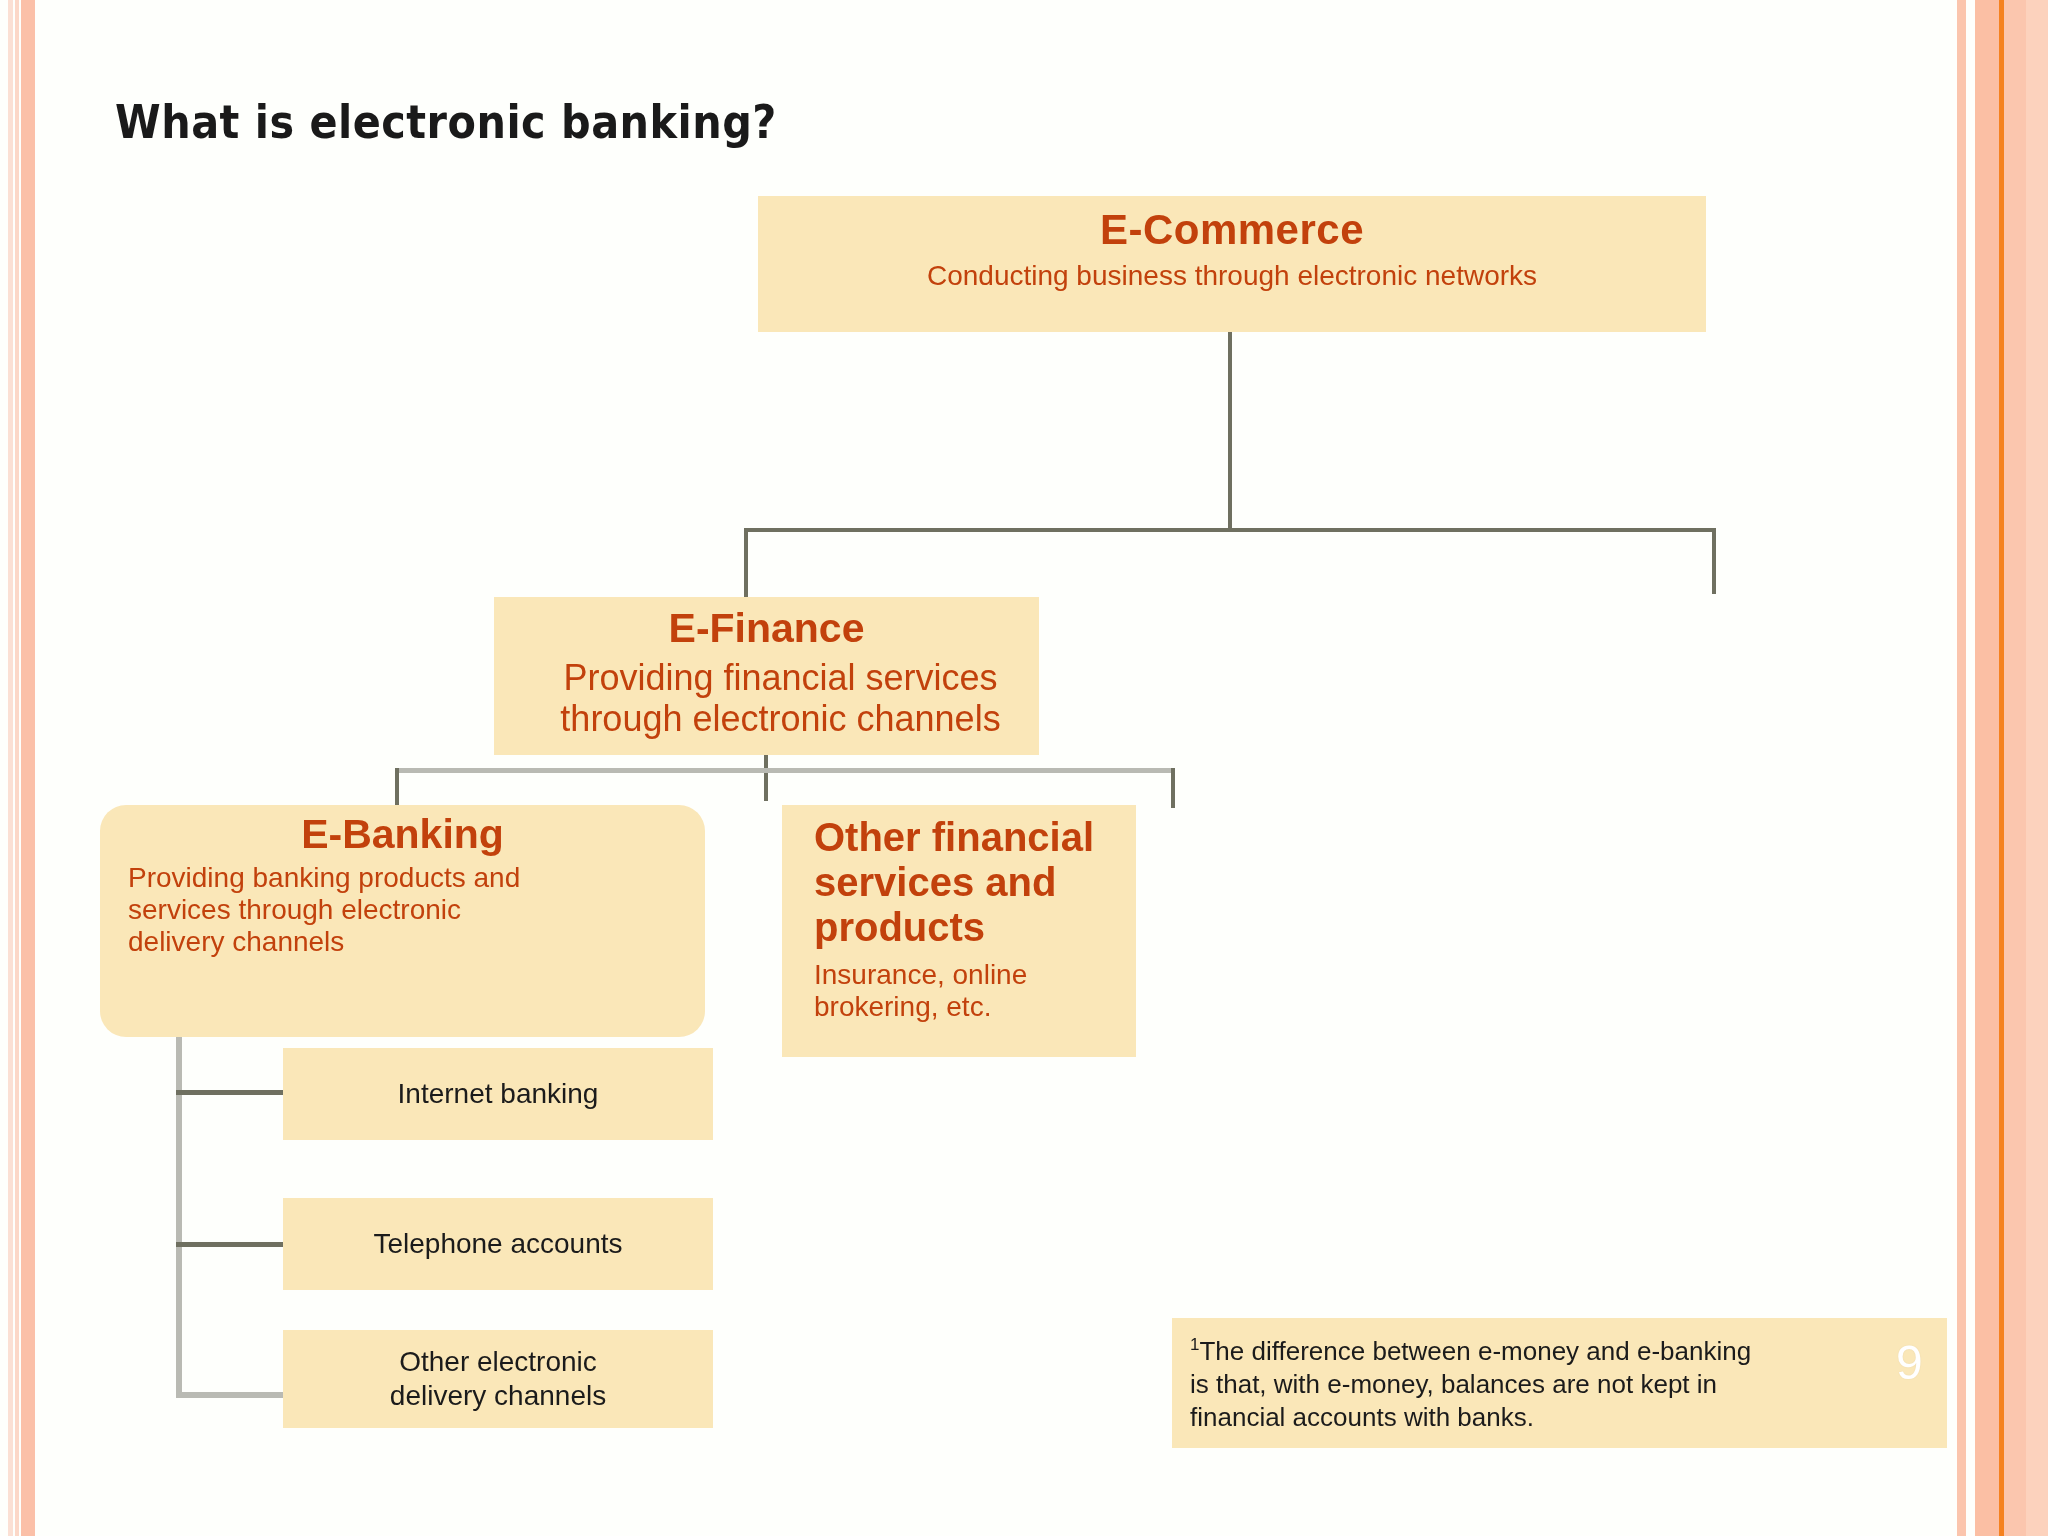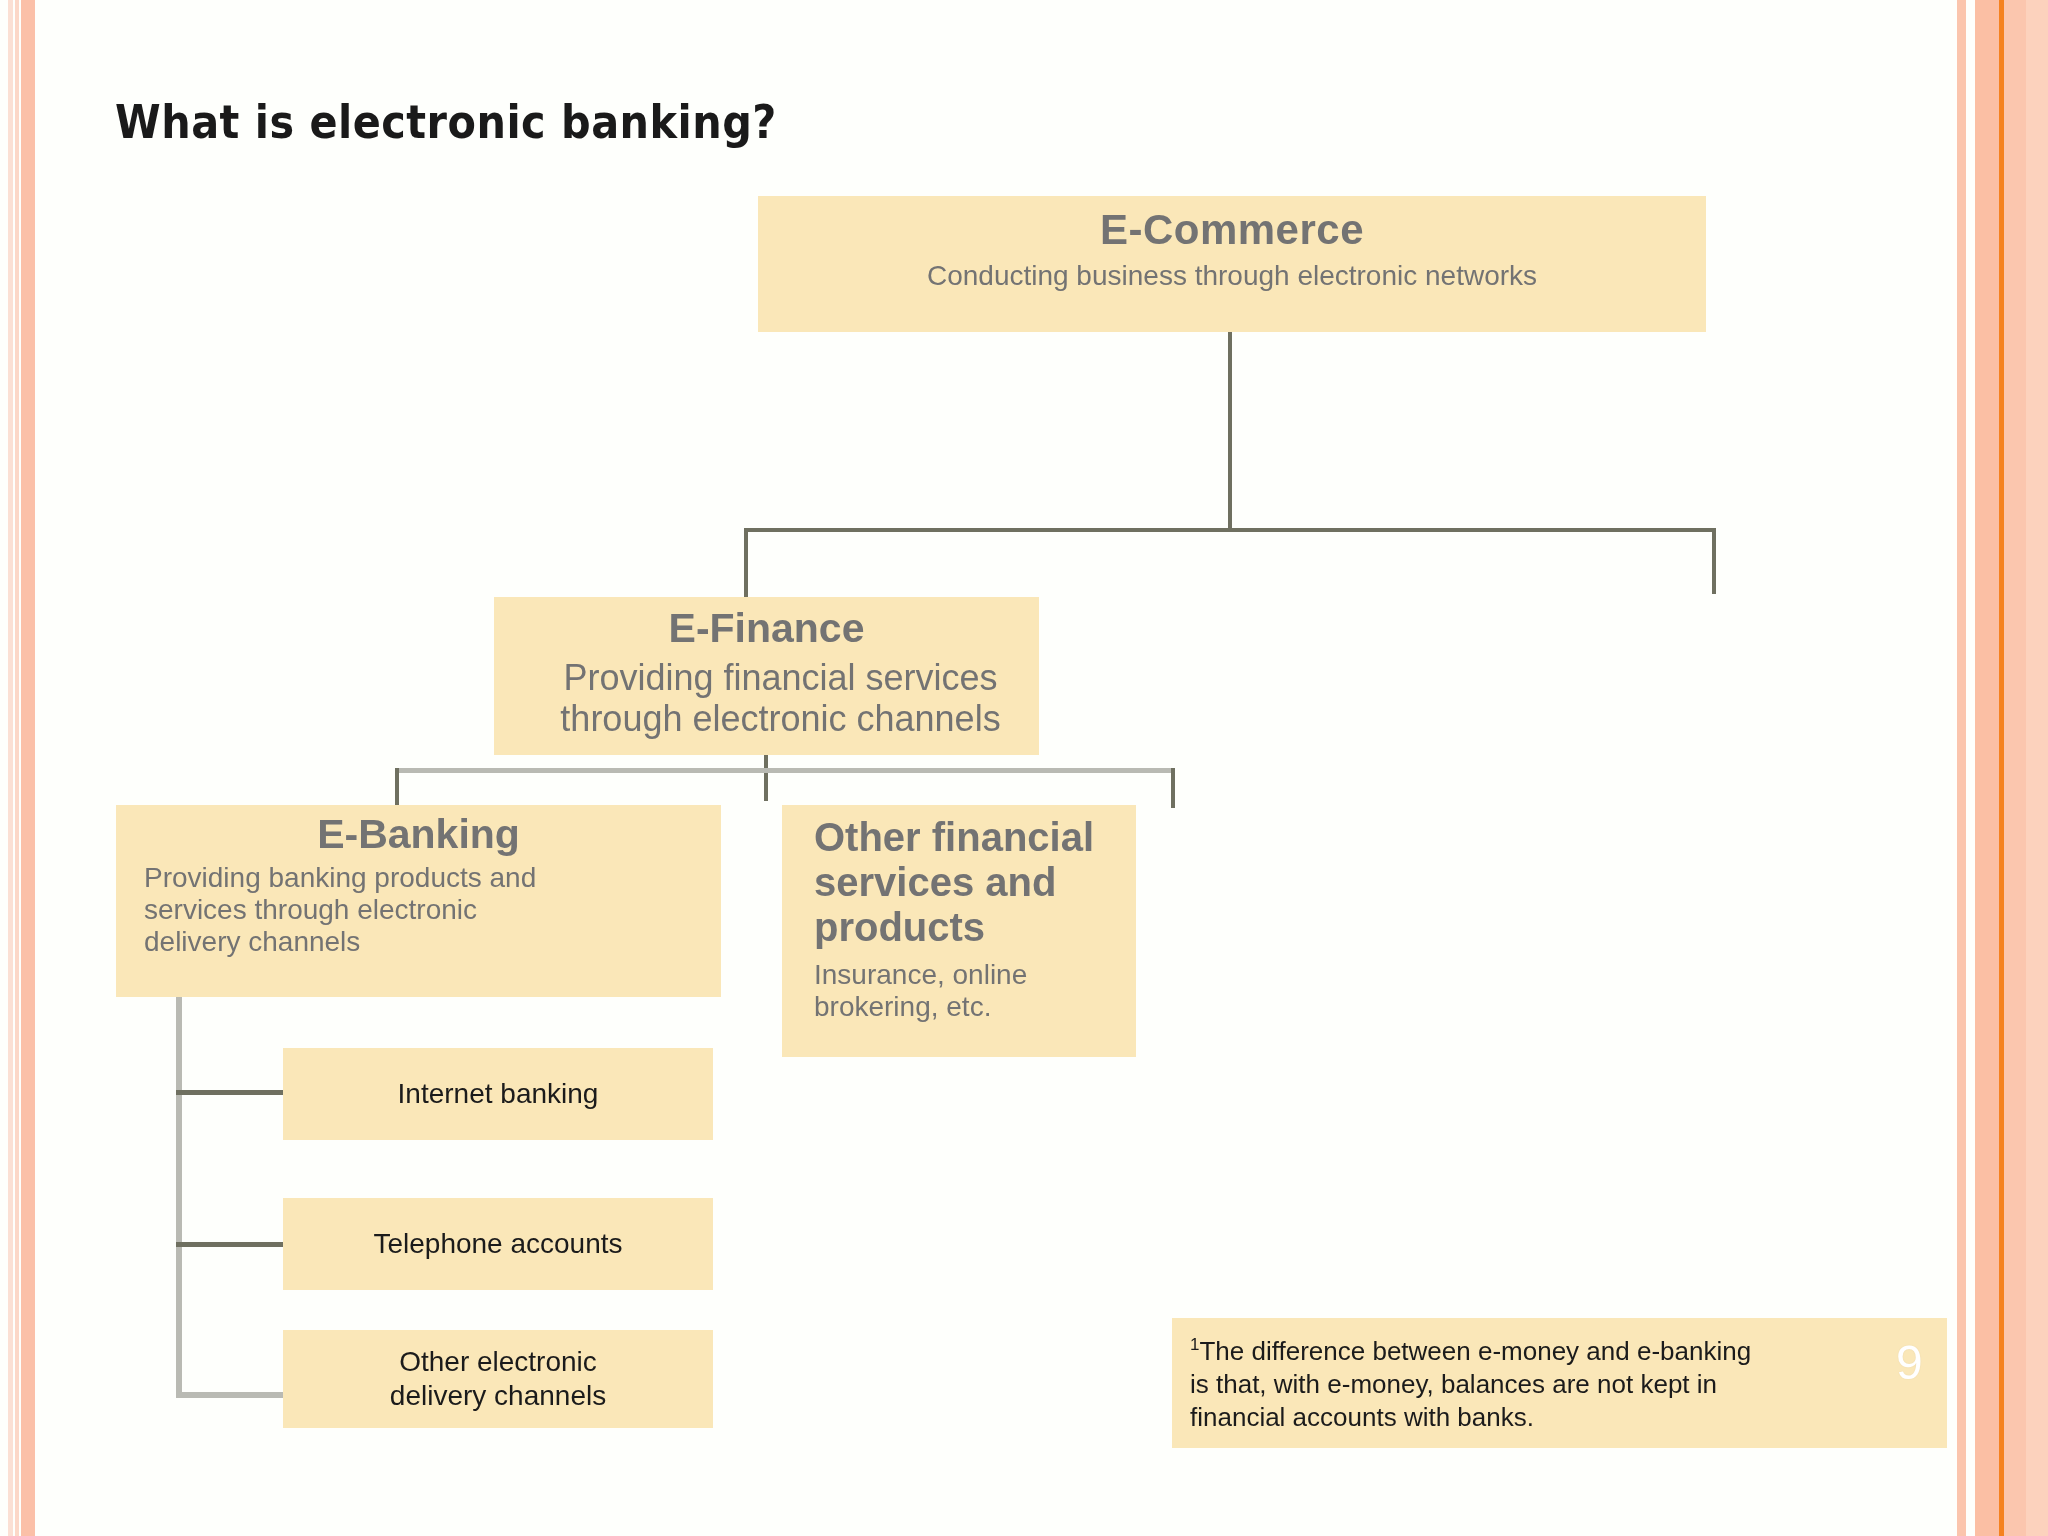--- a/index.html
+++ b/index.html
@@ -37,21 +37,21 @@
     letter-spacing:0.5px;
     font-family:"DejaVu Sans Condensed","Liberation Sans",sans-serif;
     font-stretch:condensed;
     white-space:nowrap;
   }
   
   .box{
     position:absolute;
     background:#fae7b8;
     box-sizing:border-box;
-    color:#737373;
+    color:#c2410c;
   }
   .box .bt{
     font-weight:bold;
     text-align:center;
     line-height:1.05;
   }
   .box .bs{
     line-height:1.14;
   }
   
@@ -60,21 +60,21 @@
   #box-ecommerce .bs{font-size:28px;text-align:center;padding-top:8px;}
   
   #box-efinance{left:494px;top:597px;width:545px;height:158px;}
   #box-efinance .bt{font-size:41px;padding-top:10px;}
   #box-efinance .bs{font-size:36px;text-align:center;padding-top:7px;padding-left:28px;}
   
   #box-emoney{left:1466px;top:592px;width:475px;height:158px;}
   #box-emoney .bt{font-size:41px;padding-top:10px;}
   #box-emoney .bs{font-size:28px;text-align:center;padding-top:7px;}
   
-  #box-ebanking{left:116px;top:805px;width:605px;height:192px;}
+  #box-ebanking{left:100px;top:805px;width:605px;height:232px;border-radius:26px;}
   #box-ebanking .bt{font-size:41px;padding-top:8px;}
   #box-ebanking .bs{font-size:28px;text-align:left;padding:6px 0 0 28px;}
   
   #box-otherfin{left:782px;top:805px;width:354px;height:252px;}
   #box-otherfin .bt{font-size:40px;text-align:left;padding:10px 0 0 32px;line-height:1.12;}
   #box-otherfin .bs{font-size:28px;text-align:left;padding:10px 0 0 32px;}
   
   .leaf{
     position:absolute;background:#fae7b8;
     display:flex;align-items:center;justify-content:center;

